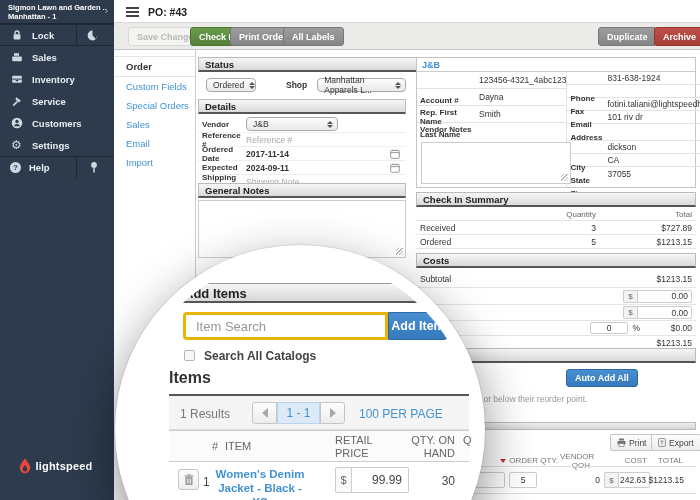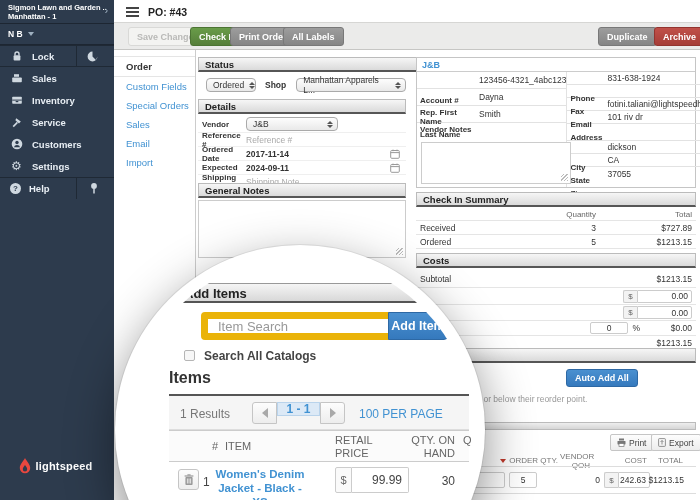--- a/index.html
+++ b/index.html
@@ -81,57 +81,53 @@
   .mini-btn { position:absolute; top:434px; height:17px; background:linear-gradient(#fdfdfd,#ededed); border:1px solid #c5c5c5; border-radius:2px; font-size:8.5px; color:#444; display:flex; align-items:center; gap:3px; padding:0 6px; }
   .colhead { position:absolute; font-size:8px; color:#777; text-align:right; line-height:9px; }
   .red-sort { display:inline-block; width:0; height:0; border-left:3px solid transparent; border-right:3px solid transparent; border-top:4px solid #c0392b; margin-right:3px; vertical-align:middle; }
 
   
   #magnifier { left:115px; top:245px; width:370px; height:370px; border-radius:50%; background:#fff;
     box-shadow:0 18px 50px rgba(0,0,0,.45), 0 0 0 1px rgba(0,0,0,.07); z-index:50; }
   #mag-inner { position:absolute; left:12px; top:12px; width:346px; height:346px; border-radius:50%; overflow:hidden; background:#fff; }
   #mag-inner .abs { position:absolute; }
   #mag-bar { left:45px; top:26px; width:300px; height:20px; background:linear-gradient(#f5f5f5,#d8d8d8); border-top:1px solid #999; border-bottom:2px solid #555; font-size:13px; font-weight:bold; color:#222; padding:2px 0 0 12px; }
-  #mag-search { left:56px; top:55px; width:205px; height:28px; border:7px solid #eab308; border-radius:4px 0 0 4px; padding-left:10px; font-size:13px; font-family:"Liberation Sans",sans-serif; color:#333;margin-left:18px; }
+  #mag-search { left:56px; top:55px; width:205px; height:28px; border:3px solid #eab308; border-radius:4px 0 0 4px; padding-left:10px; font-size:13px; font-family:"Liberation Sans",sans-serif; color:#333; }
   #mag-search::placeholder { color:#999; }
   #mag-addbtn { left:261px; top:55px; width:60px; height:28px; background:linear-gradient(#4a90d0,#3579bd); border:1px solid #2d68a4; border-radius:0 4px 4px 0; color:#fff; font-size:12.5px; font-weight:bold; display:flex; align-items:center; justify-content:center; }
   #mag-check { left:57px; top:93px; width:11px; height:11px; border:1px solid #b5b5b5; border-radius:2px; background:#f7f7f7; }
   #mag-checklabel { left:77px; top:92px; font-size:12px; font-weight:bold; color:#444; }
   #mag-items-h { left:42px; top:112px; font-size:16px; font-weight:bold; color:#333; }
   #mag-div { left:42px; top:137px; width:300px; height:2px; background:#555; }
   #mag-toolbar { left:42px; top:139px; width:300px; height:34px; background:#f5f5f5; border-bottom:1px solid #ddd; }
   #mag-results { left:53px; top:150px; font-size:12px; color:#777; }
   .pg-btn { position:absolute; top:145px; width:25px; height:22px; background:linear-gradient(#fdfdfd,#ededed); border:1px solid #c5c5c5; display:flex; align-items:center; justify-content:center; }
   .pg-tri-l { width:0; height:0; border-top:5px solid transparent; border-bottom:5px solid transparent; border-right:6px solid #a9a9a9; }
   .pg-tri-r { width:0; height:0; border-top:5px solid transparent; border-bottom:5px solid transparent; border-left:6px solid #a9a9a9; }
-  #mag-range { left:150px; top:145px; width:43px; height:14px; background:#dce9f6; border:1px solid #b9d3eb; color:#4192d2; font-size:12px; display:flex; align-items:center; justify-content:center;font-weight:bold; }
+  #mag-range { left:150px; top:145px; width:43px; height:22px; background:#dce9f6; border:1px solid #b9d3eb; color:#4192d2; font-size:12px; display:flex; align-items:center; justify-content:center; }
   #mag-perpage { left:232px; top:150px; font-size:12px; color:#4192d2; }
   #mag-thead { left:42px; top:173px; width:300px; height:32px; background:#fbfbfb; border-top:1px solid #ccc; border-bottom:1px solid #ccc; }
   .mag-th { position:absolute; font-size:11px; color:#666; line-height:13px; }
   #mag-row { left:42px; top:205px; width:300px; height:40px; border-bottom:1px solid #e0e0e0; }
   #mag-trash { left:51px; top:212px; width:21px; height:21px; background:linear-gradient(#fdfdfd,#eee); border:1px solid #c5c5c5; border-radius:3px; display:flex; align-items:center; justify-content:center; color:#888; }
   #mag-rownum { left:76px; top:218px; font-size:12px; color:#444; }
   #mag-name { left:88px; top:210px; width:90px; text-align:center; font-size:11.5px; font-weight:bold; color:#4192d2; line-height:14px; }
   .mag-cur { left:208px; top:210px; width:17px; height:26px; background:#fafafa; border:1px solid #ccc; border-radius:2px 0 0 2px; font-size:11px; color:#666; display:flex; align-items:center; justify-content:center; }
   #mag-price { left:225px; top:210px; width:57px; height:26px; border:1px solid #ccc; border-left:none; border-radius:0 2px 2px 0; text-align:right; padding-right:6px; font-size:12px; color:#444; font-family:"Liberation Sans",sans-serif; }
   #mag-qoh { left:296px; top:217px; width:32px; text-align:right; font-size:12px; color:#444; }
 </style>
 </head>
 <body>
 
 <div id="sidebar" class="abs">
   <div class="sb-store">
     <div class="ln">Sigmon Lawn and Garden ...</div>
     <div class="ln">Manhattan - 1</div>
     <span class="sb-caret">›</span>
   </div>
-  <div class="sb-user">
-    <span>N B</span>
-    <span class="tri-dn"></span>
-  </div>
 
   <div class="sb-item lockrow" style="border-top:1px solid rgba(0,0,0,.3);">
     <span class="sb-ico">
       <svg width="12" height="12" viewBox="0 0 12 12">
           <path d="M4 5.5V4a2 2 0 0 1 4 0v1.5" fill="none" stroke="#cfd8e0" stroke-width="1.4"></path>
           <rect x="2.6" y="5.3" width="6.8" height="5.2" rx="1" fill="#cfd8e0"></rect>
         </svg>
     </span>
     <span>Lock</span>
     <span class="sb-div"></span>
@@ -232,21 +228,21 @@
 
 <div id="status-bar" class="abs sec-bar">Status</div>
 <div id="status-row" class="abs">
   <span class="sel" style="margin-left:8px;width:50px;">
     <span>Ordered</span>
     <span class="stepper">
         <i class="up"></i>
         <i class="dn"></i>
       </span>
   </span>
-  <span class="fld-label" style="margin-left:9px;">Shop</span>
+  <span class="fld-label" style="margin-left:30px;">Shop</span>
   <span class="sel" style="margin-left:10px;width:118px;">
     <span>Manhattan Apparels L...</span>
     <span class="stepper">
         <i class="up"></i>
         <i class="dn"></i>
       </span>
   </span>
 </div>
 
 <div id="details-bar" class="abs sec-bar">Details</div>

